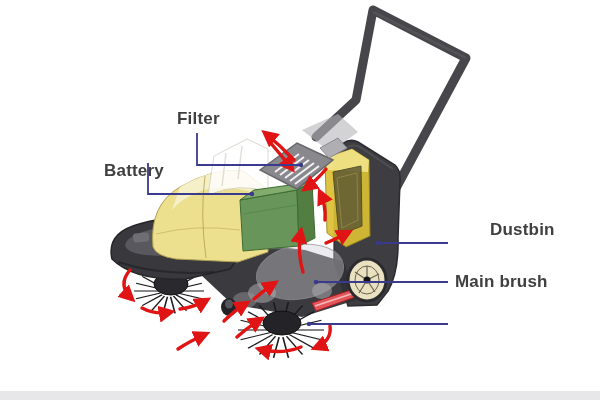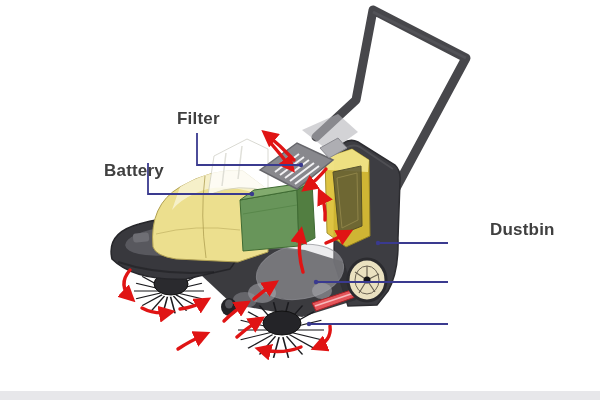--- a/index.html
+++ b/index.html
@@ -202,15 +202,16 @@
         <circle cx="378" cy="243" r="2.2"></circle>
         <circle cx="316" cy="282" r="2.2"></circle>
         <circle cx="309" cy="324" r="2.2"></circle>
       </g>
     </g>
   </svg>
 
   <div class="part-label" id="lbl-filter">Filter</div>
   <div class="part-label" id="lbl-battery">Battery</div>
   <div class="part-label" id="lbl-dustbin">Dustbin</div>
+  <div class="part-label" id="lbl-mainbrush">Main brush</div>
 
   <div class="footer-bar"></div>
 </div>
 
 </body></html>

